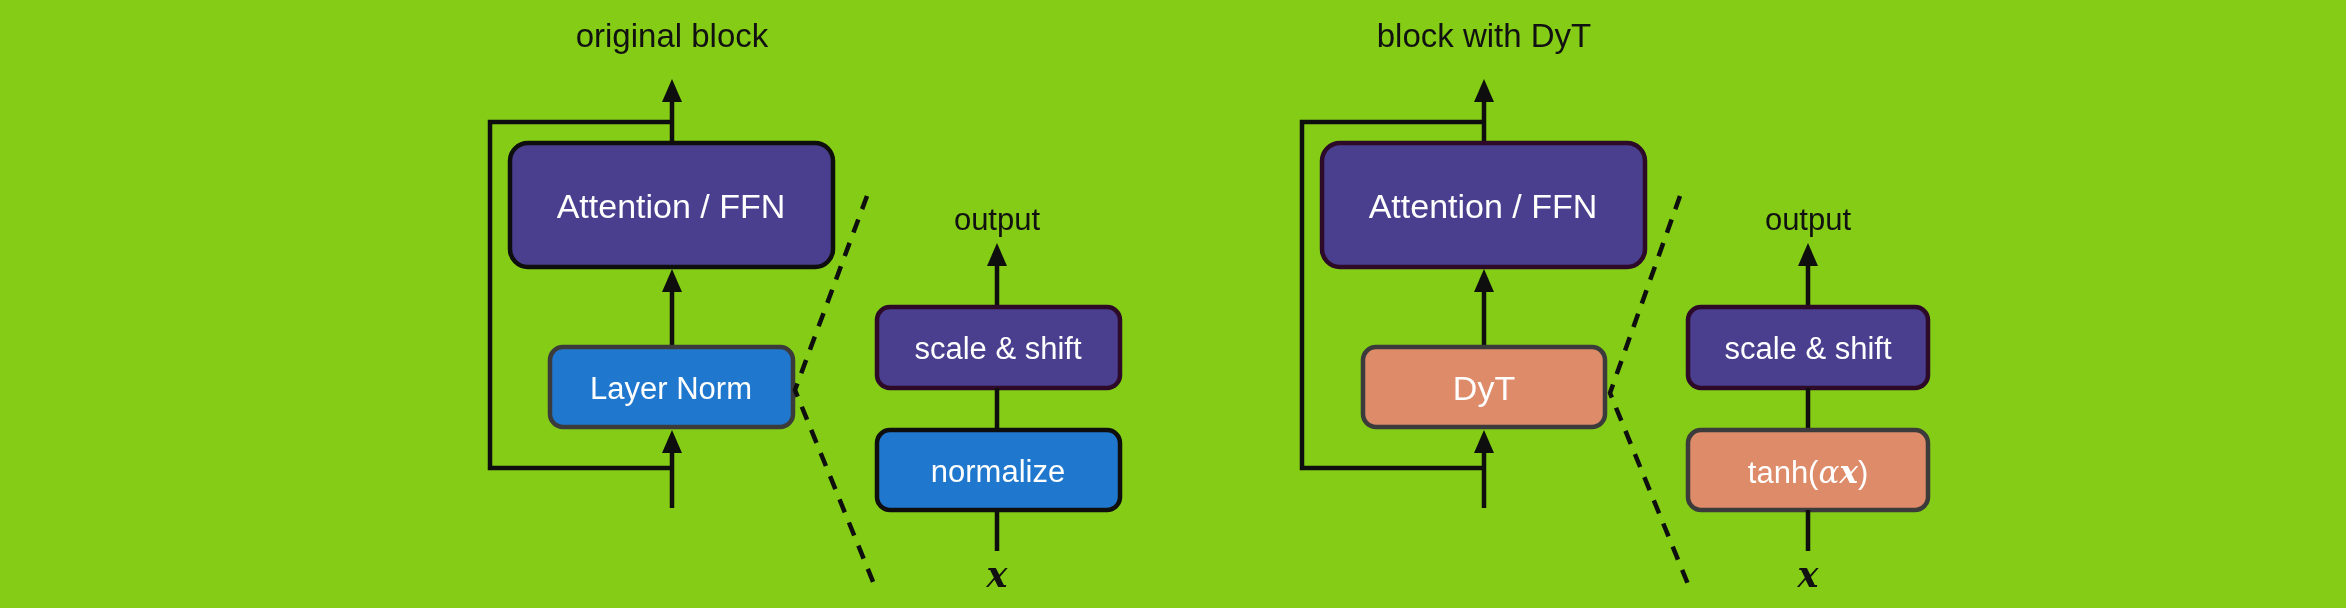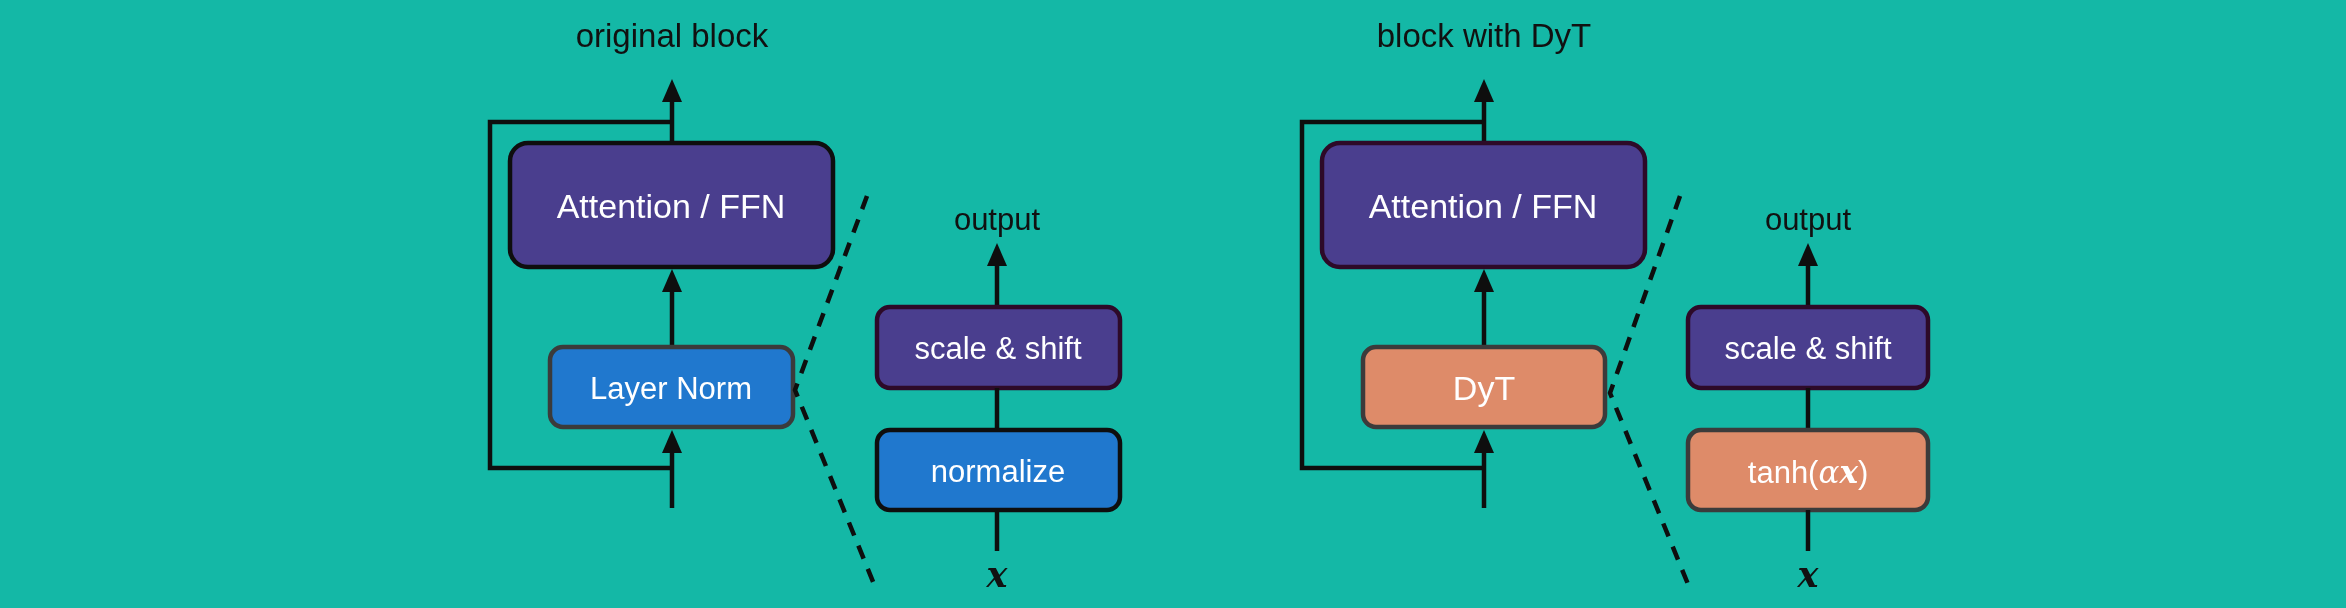--- a/index.html
+++ b/index.html
@@ -1,20 +1,20 @@
 <!DOCTYPE html>
 <html><head>
 <meta charset="utf-8">
 <style>
   html, body { margin: 0; padding: 0; background: #ffffff; }
   .canvas {
     position: relative;
     width: 2346px;
     height: 608px;
-    background: #14b8a6;
+    background: #84cc16;
     font-family: "Liberation Sans", sans-serif;
   }
   svg text {
     font-family: "Liberation Sans", sans-serif;
     fill: #111111;
   }
   .box-label { fill: #ffffff; }
   .title-label { font-size: 33px; }
   .small-label { font-size: 31px; }
   .big-label { font-size: 34px; }

